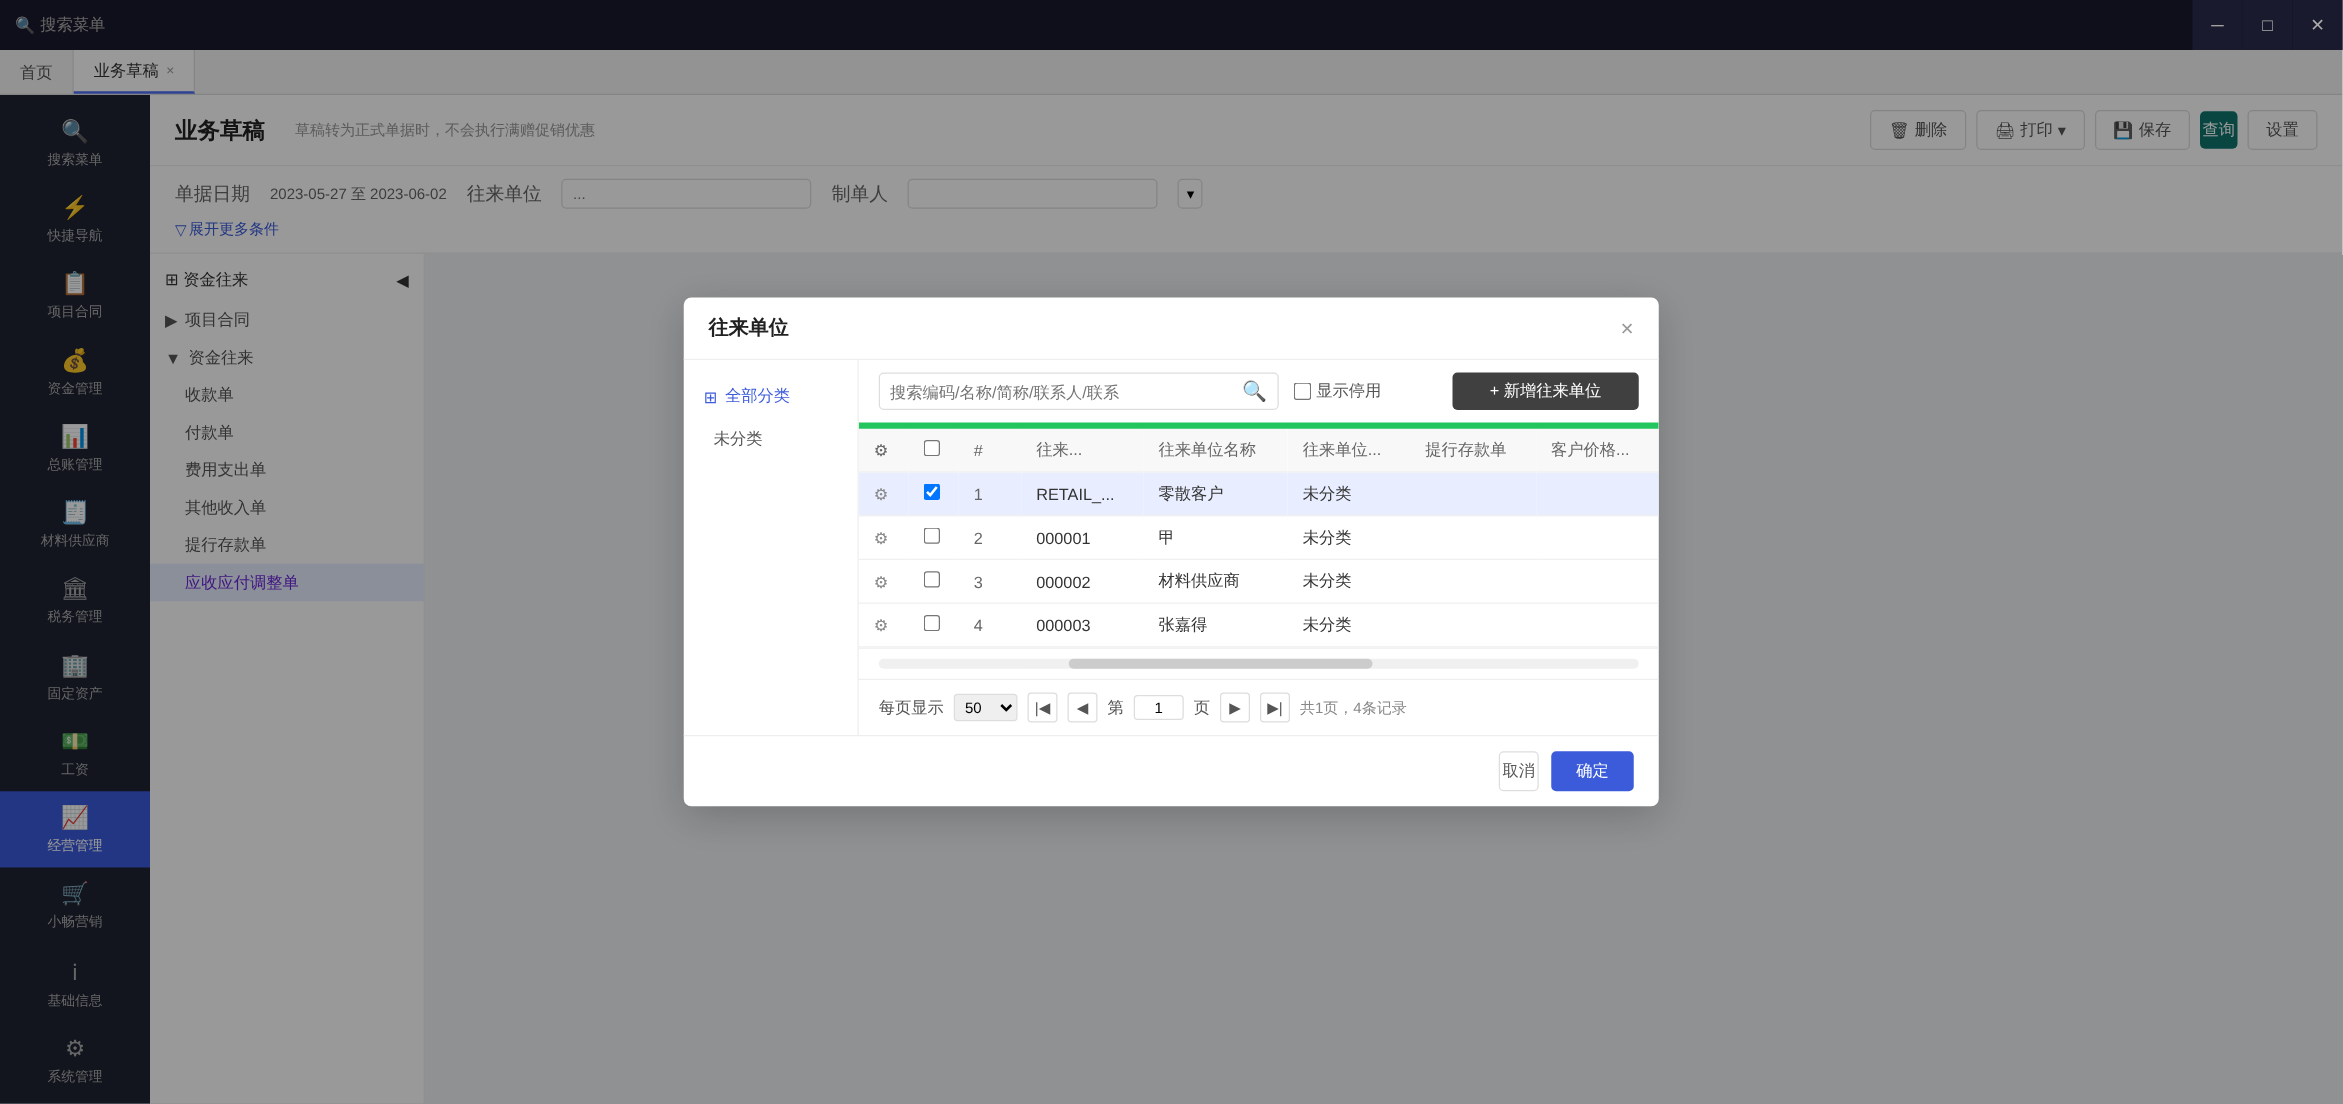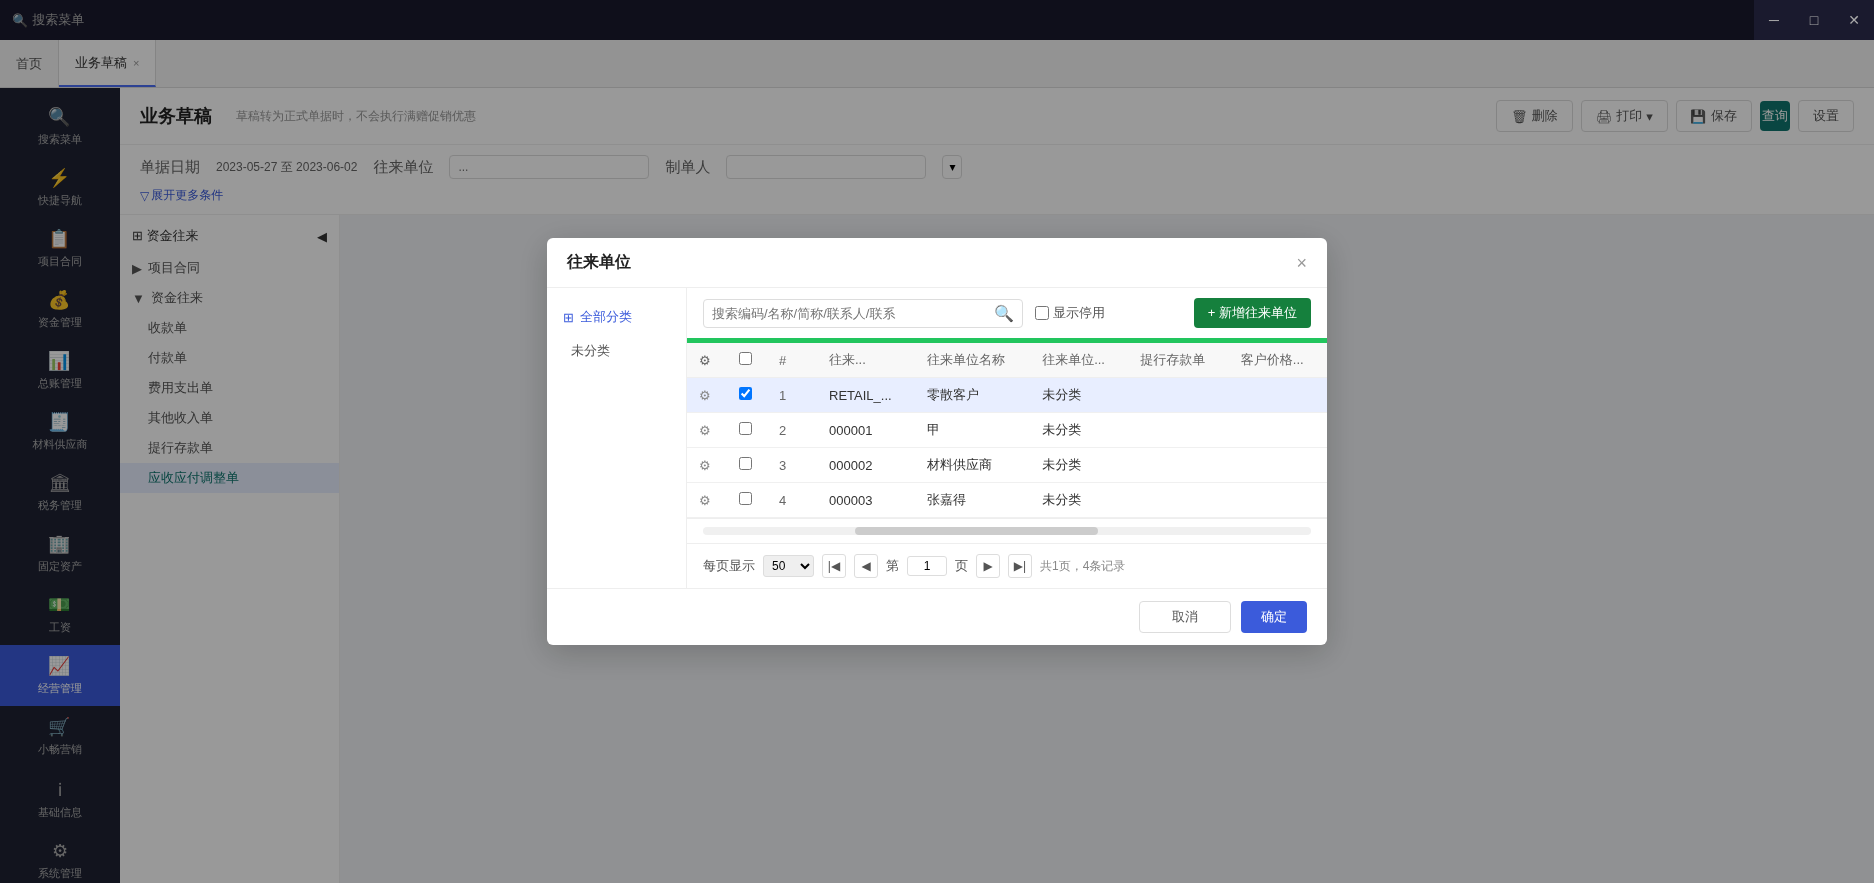--- a/index.html
+++ b/index.html
@@ -12,21 +12,21 @@
       display: flex;
       align-items: center;
       padding: 0 12px;
       gap: 8px;
     }
     .top-bar-search {
       display: flex; align-items: center; gap: 4px;
       color: #aaa; font-size: 13px; cursor: pointer;
     }
     .tab-bar {
-      height: 48px;
+      height: 36px;
       background: #f5f5f5;
       border-bottom: 1px solid #ddd;
       display: flex;
       align-items: stretch;
     }
     .tab-item {
       padding: 0 16px;
       display: flex; align-items: center; gap: 6px;
       font-size: 13px; cursor: pointer; color: #555;
       border-right: 1px solid #ddd;
@@ -125,21 +125,21 @@
     }
     .panel-header {
       display: flex; align-items: center; justify-content: space-between;
       padding: 0 12px 8px;
       font-size: 13px; font-weight: 500; color: #333;
     }
     .tree-item {
       padding: 6px 12px; font-size: 13px; color: #555; cursor: pointer;
       display: flex; align-items: center; gap: 6px;
     }
-    .tree-item.active { background: #e8eeff; color: #0f766e; }
+    .tree-item.active { background: #e8eeff; color: #6d28d9; }
     .tree-item.sub { padding-left: 28px; }
 
     
     .table-area { flex: 1; overflow: auto; padding: 12px; }
     .no-data { display: flex; align-items: center; justify-content: center; color: #999; font-size: 13px; padding: 40px; }
 
     
     .overlay {
       position: fixed; top: 0; left: 0; right: 0; bottom: 0;
       background: rgba(0,0,0,0.4);
@@ -191,22 +191,22 @@
     .search-box {
       display: flex; align-items: center; gap: 4px;
       border: 1px solid #ddd; border-radius: 4px; padding: 4px 8px;
       flex: 1; max-width: 320px;
     }
     .search-input { border: none; outline: none; font-size: 13px; flex: 1; }
     .search-icon { color: #999; cursor: pointer; }
     .show-disabled { display: flex; align-items: center; gap: 4px; font-size: 13px; color: #555; }
     .checkbox { width: 14px; height: 14px; cursor: pointer; }
     .btn-add-partner {
-      background: #15803d; color: #fff; border: none; border-radius: 4px;
-      padding: 6px 14px; font-size: 13px; cursor: pointer;
+      background: #404040; color: #fff; border: none; border-radius: 4px;
+      padding: 6px 30px; font-size: 13px; cursor: pointer;
       display: flex; align-items: center; gap: 4px; margin-left: auto;
     }
 
     
     .data-table { flex: 1; overflow: auto; }
     table { width: 100%; border-collapse: collapse; font-size: 13px; }
     thead th {
       background: #f8f8f8; padding: 8px 12px; text-align: left;
       border-bottom: 1px solid #eee; color: #666; font-weight: 500;
       white-space: nowrap; position: sticky; top: 0;
@@ -250,21 +250,21 @@
     }
     .page-info { color: #888; font-size: 12px; }
 
     
     .dialog-footer {
       padding: 12px 20px;
       display: flex; justify-content: flex-end; gap: 10px;
       border-top: 1px solid #eee;
     }
     .btn-cancel {
-      padding: 6px 32px; border: 1px solid #ddd; background: #fff;
+      padding: 6px 2px; border: 1px solid #ddd; background: #fff;
       border-radius: 4px; font-size: 13px; cursor: pointer; color: #555;
     }
     .btn-confirm {
       padding: 6px 20px; border: none; background: #3b5bdb;
       border-radius: 4px; font-size: 13px; cursor: pointer; color: #fff;
     }
 
     
     .win-controls {
       position: fixed; top: 0; right: 0;

